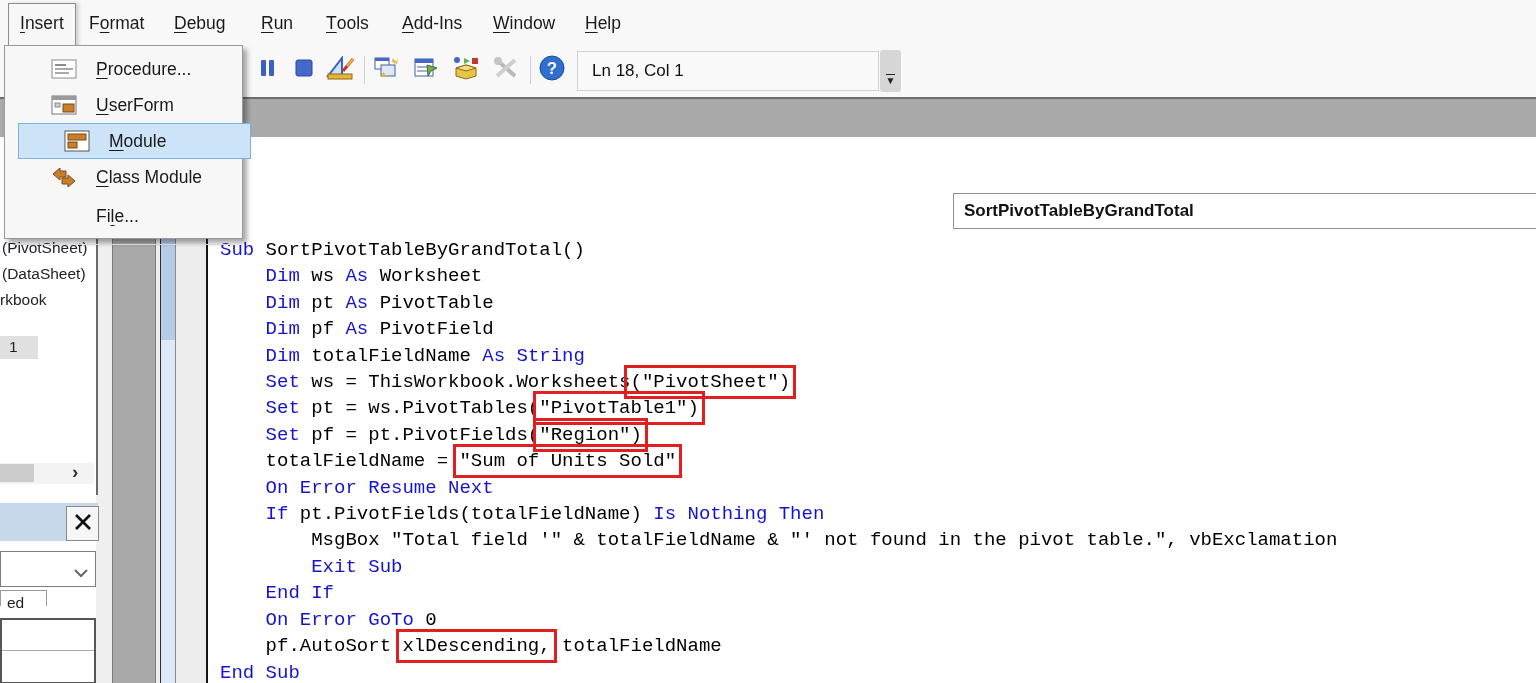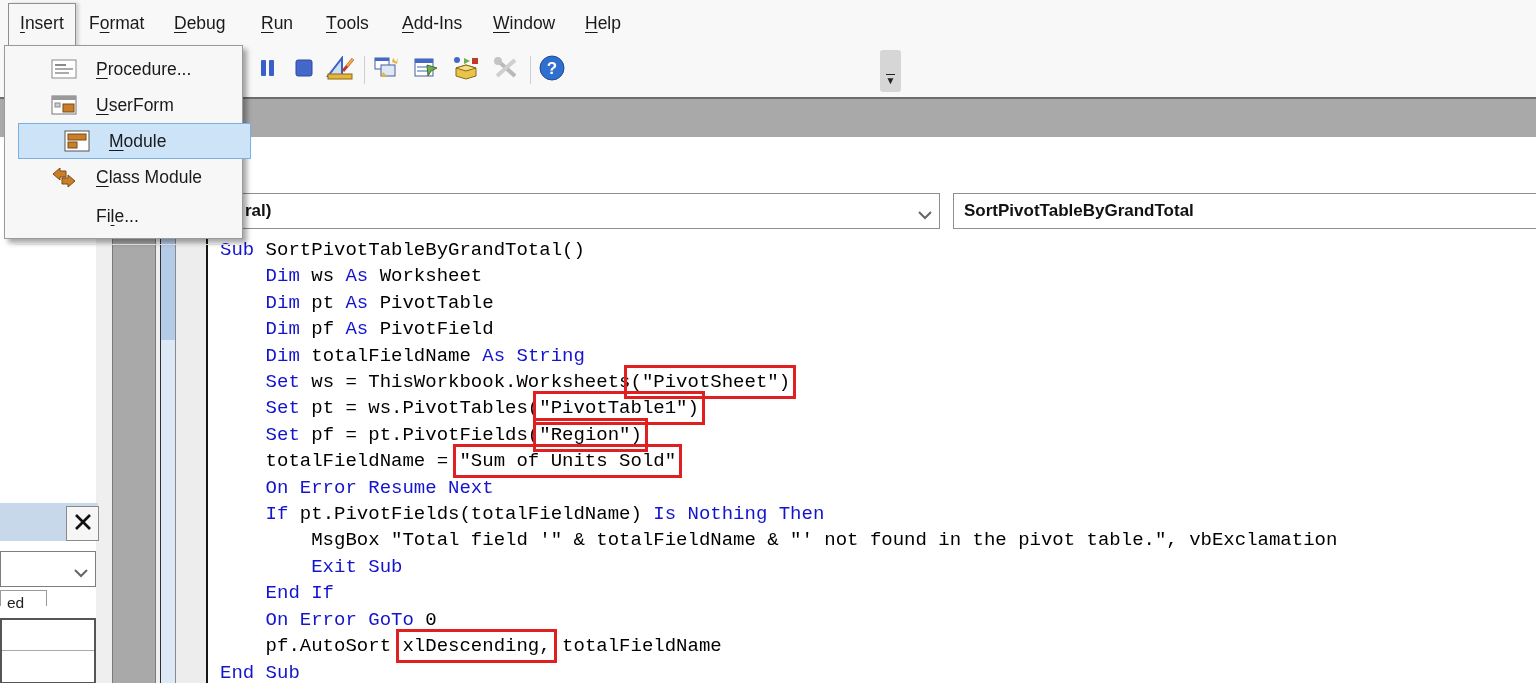--- a/index.html
+++ b/index.html
@@ -178,40 +178,35 @@
     </div>
     <div class="tb-sep" style="left:530px"></div>
     <div class="tb-btn" style="left:536px">
       <span>
         <svg width="26" height="26">
           <circle cx="13" cy="13" r="12" fill="#2f6fd0" stroke="#1d4c96"></circle>
           <text x="13" y="19" text-anchor="middle" font-size="17" font-family="Liberation Sans" font-weight="bold" fill="#fff">?</text>
         </svg>
       </span>
     </div>
+    <div class="status-box">
+      <span>Ln 18, Col 1</span>
+    </div>
     <div class="overflow-handle">
       <span class="overflow-glyph">▼</span>
     </div>
   </div>
 
   <div class="gray-band"></div>
   <div class="left-bg">
     <div class="left-gray"></div>
   </div>
 
 
   <div class="combo-row">
-    <div class="combo combo-left">
-      <span class="val">ral)</span>
-      <span class="chev">
-        <svg width="16" height="10">
-            <polyline points="2,2 8,8 14,2" fill="none" stroke="#666" stroke-width="2"></polyline>
-          </svg>
-      </span>
-    </div>
     <div class="combo combo-right">
       <span class="val">SortPivotTableByGrandTotal</span>
     </div>
   </div>
 
   <div class="vscroll">
     <div class="vthumb"></div>
   </div>
   <div class="margin-bar"></div>
   <div class="code-border"></div>
@@ -231,20 +226,32 @@
         <div class="code-line"><span>        MsgBox "Total field '" &amp; totalFieldName &amp; "' not found in the pivot table.", vbExclamation</span></div>
         <div class="code-line"><span>        </span><span class="kw">Exit Sub</span></div>
         <div class="code-line"><span>    </span><span class="kw">End If</span></div>
         <div class="code-line"><span>    </span><span class="kw">On Error GoTo</span><span> 0</span></div>
         <div class="code-line"><span>    pf.AutoSort </span><span class="boxed">xlDescending,</span><span> totalFieldName</span></div>
         <div class="code-line"><span class="kw">End Sub</span></div>
       </div>
   </div>
 
 
+  <div class="proj-panel">
+    <div class="proj-item" style="top:2px">(PivotSheet)</div>
+    <div class="proj-item" style="top:28px">(DataSheet)</div>
+    <div class="proj-item" style="top:54px;left:0">rkbook</div>
+    <div class="proj-sel">
+      <span>1</span>
+    </div>
+    <div class="proj-hscroll">
+      <div class="proj-hthumb"></div>
+      <div class="proj-arrow">›</div>
+    </div>
+  </div>
 
   <div class="prop-title"></div>
   <div class="prop-close">
     <span>
       <svg width="18" height="18">
           <line x1="2" y1="2" x2="16" y2="16" stroke="#111" stroke-width="2.6"></line>
           <line x1="16" y1="2" x2="2" y2="16" stroke="#111" stroke-width="2.6"></line>
         </svg>
     </span>
   </div>

